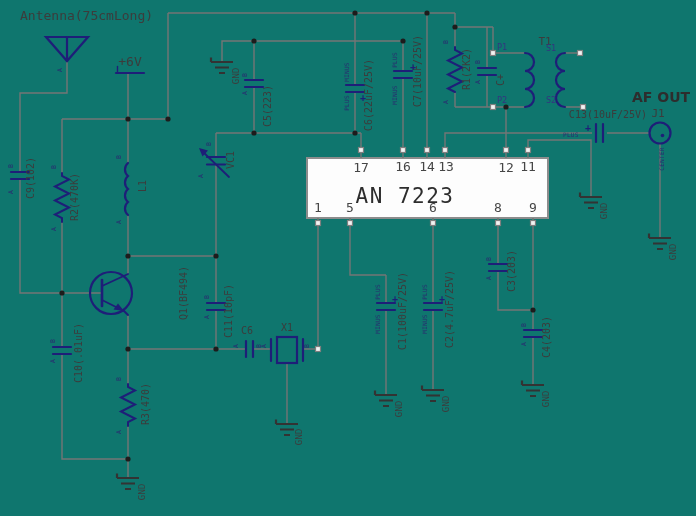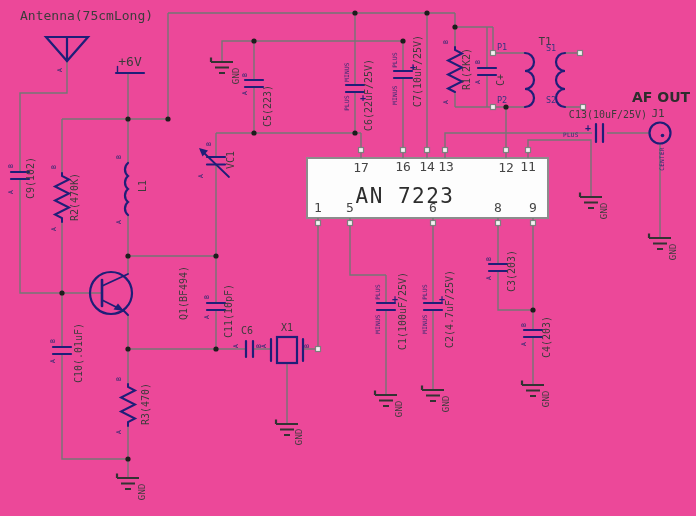--- a/index.html
+++ b/index.html
@@ -1,16 +1,16 @@
 <!DOCTYPE html>
 <html><head>
 <meta charset="utf-8">
 <style>
   html,body{margin:0;padding:0;background:#ffffff;}
-  #stage{width:696px;height:516px;background:#ec4899;position:relative;overflow:hidden;}
+  #stage{width:696px;height:516px;background:#0f766e;position:relative;overflow:hidden;}
   svg{display:block;}
   .w{fill:none;stroke:#757575;stroke-width:1.4;}
   .cp{fill:none;stroke:#1e1e78;stroke-width:2.2;stroke-linecap:round;}
   .cpf{fill:#1e1e78;stroke:none;}
   .dot{fill:#1c1c1c;stroke:none;}
   .pad{fill:#f2f2f2;stroke:#7f7f7f;stroke-width:1.2;}
   .icbox{fill:#fdfdfd;stroke:#8c8c8c;stroke-width:2;}
   .gnd{fill:none;stroke:#333333;stroke-width:2.2;}
   text{font-family:"DejaVu Sans Mono",monospace;fill:#3c3c3c;}
   .t10{font-size:10px;}

